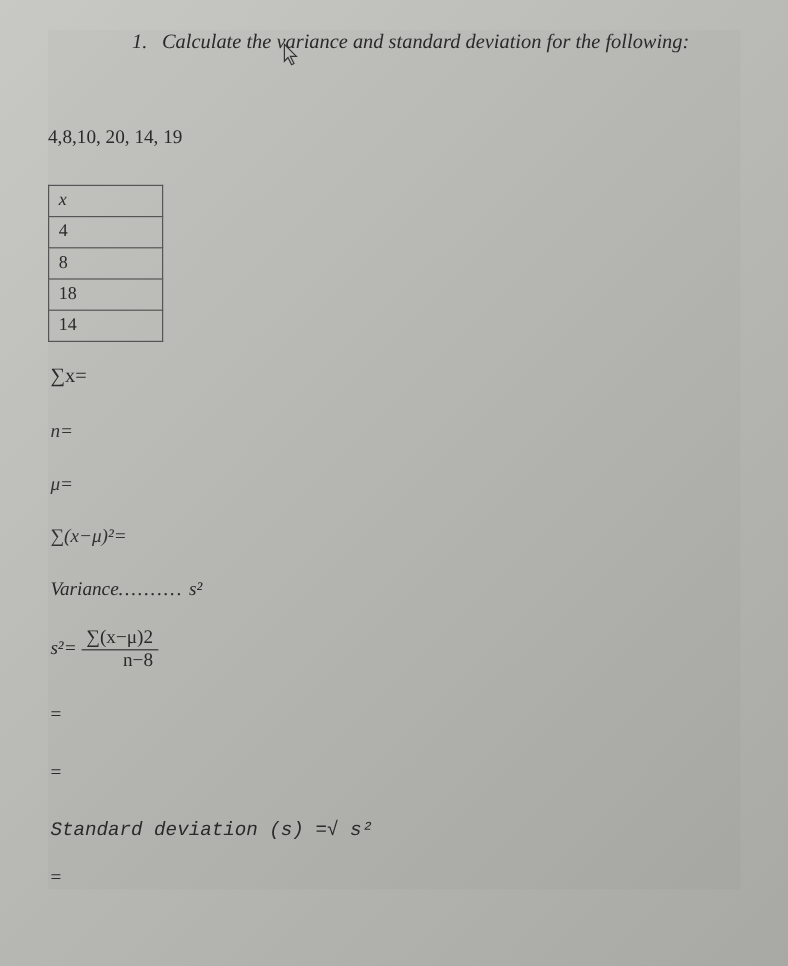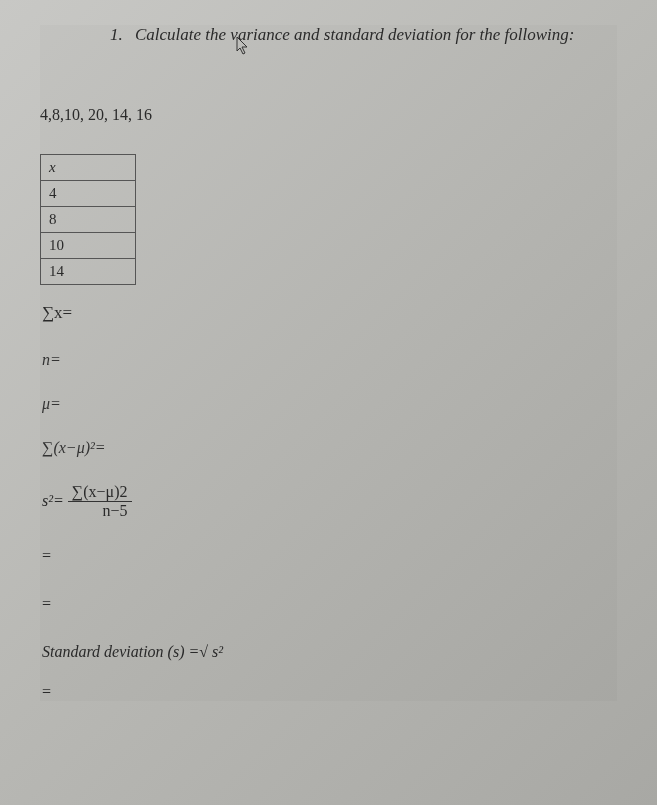--- a/index.html
+++ b/index.html
@@ -108,75 +108,79 @@
     .eq-line {
       font-size: 16px;
       margin-left: 2px;
       margin-bottom: 30px;
       font-style: normal;
     }
     .sd-line {
       font-size: 16px;
       margin-left: 2px;
       margin-bottom: 22px;
+      font-family: Liberation Mono, monospace;
     }
   </style>
 </head>
 <body>
 
 <div class="page">
   <div class="question-line">
     <span class="question-num">1.</span>
     <span>Calculate the variance and standard deviation for the following:</span>
   </div>
 
   <div class="cursor">
     <svg width="16" height="20" viewBox="0 0 16 20">
       <path d="M2,2 L2,16 L5,13 L8,19 L10,18 L7,12 L12,12 Z" fill="none" stroke="#333" stroke-width="1"></path>
     </svg>
   </div>
 
-  <div class="data-list">4,8,10, 20, 14, 16</div>
+  <div class="data-list">4,8,10, 20, 14, 19</div>
 
   <div class="table-wrap">
     <table>
       <tbody>
           <tr>
         <td style="font-style:italic">x</td>
       </tr>
       <tr>
             <td>4</td>
           </tr>
       <tr>
             <td>8</td>
           </tr>
       <tr>
-            <td>10</td>
+            <td>18</td>
           </tr>
       <tr>
             <td>14</td>
           </tr>
     </tbody>
       </table>
   </div>
 
   <div class="sum-x">∑x=</div>
 
   <div class="calc-line">n=</div>
 
   <div class="calc-line">μ=</div>
 
   <div class="calc-line">∑(x−μ)²=</div>
 
+  <div class="variance-line">
+    <span>Variance</span><span class="dots">……….</span> <span>s²</span>
+  </div>
 
   <div class="formula-block">
     <span class="s2">s²=</span>
     <span class="fraction">
       <span class="num">∑(x−μ)2</span>
-      <span class="den">n−5</span>
+      <span class="den">n−8</span>
     </span>
   </div>
 
   <div class="eq-line">=</div>
 
   <div class="eq-line">=</div>
 
   <div class="sd-line">Standard deviation (s) =√ s²</div>
 
   <div class="eq-line">=</div>

